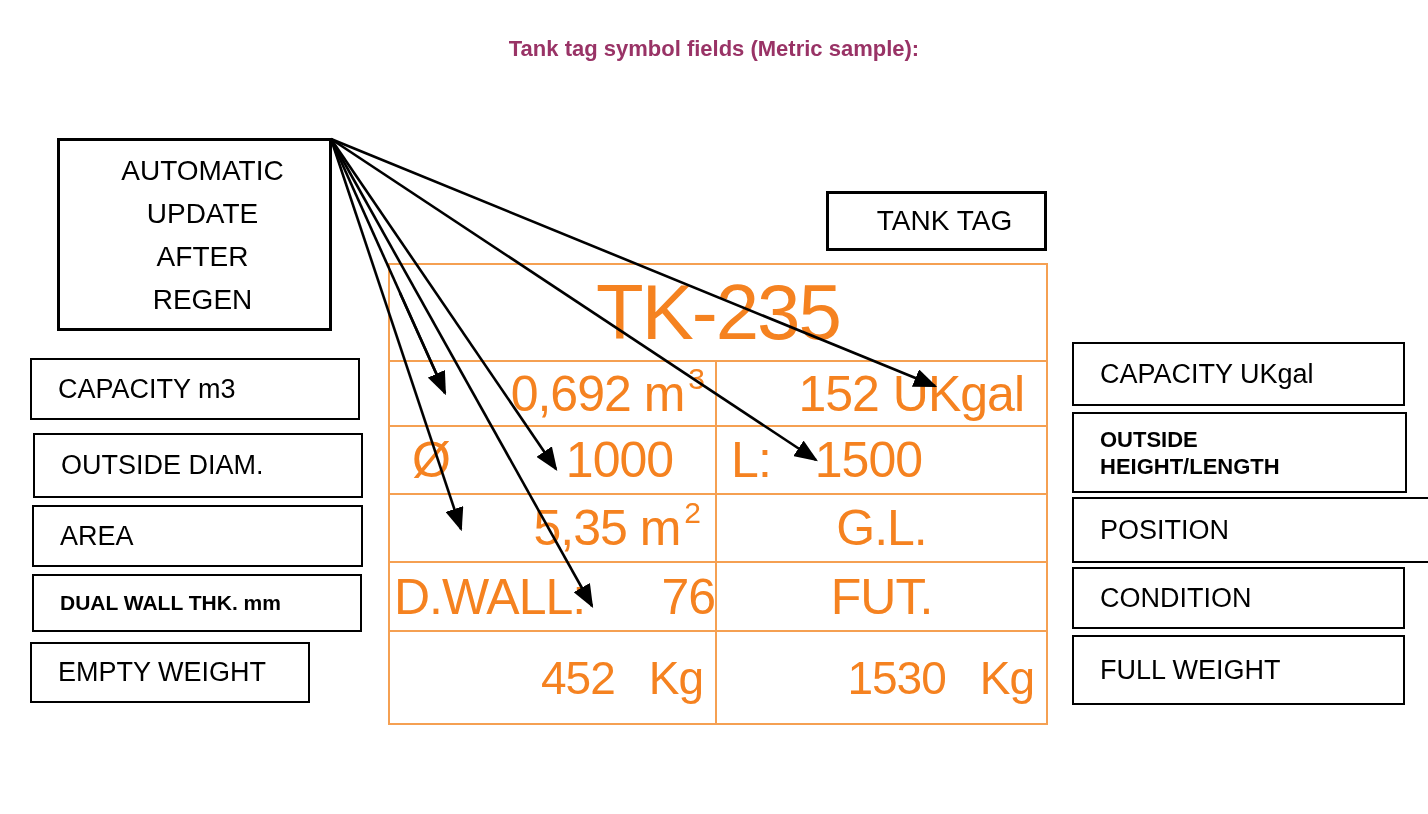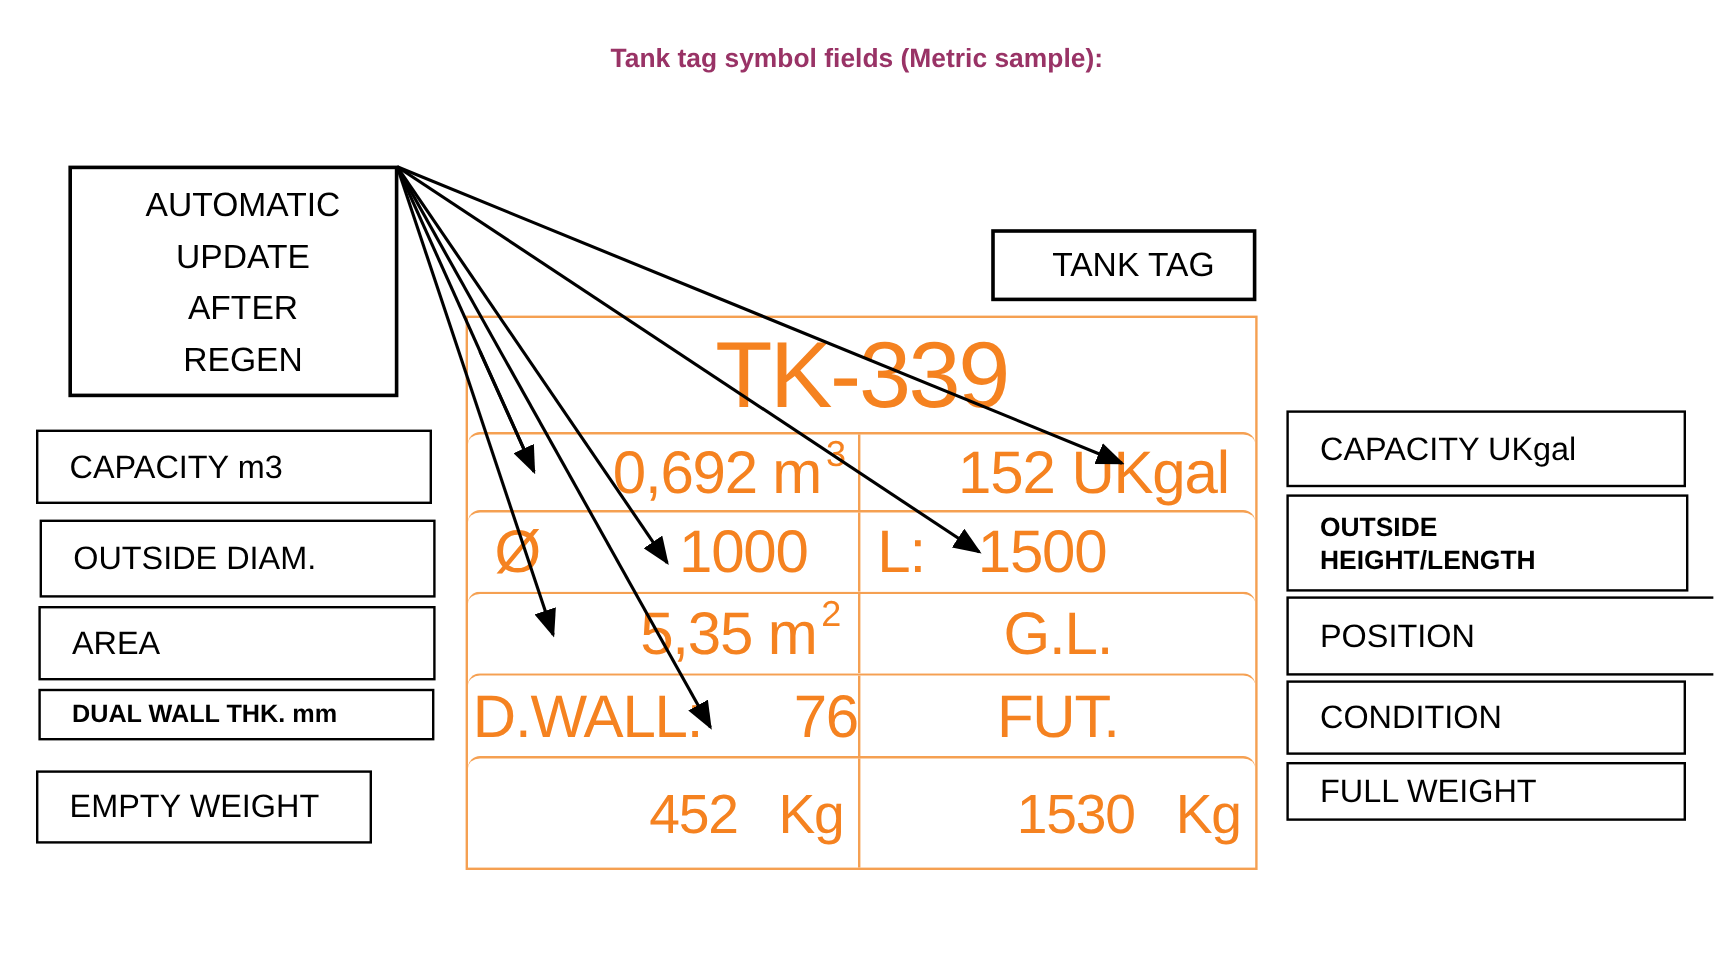--- a/index.html
+++ b/index.html
@@ -27,39 +27,39 @@
     font-size:28px;line-height:43px;
   }
   .tank-tag-box{
     left:826px;top:191px;width:221px;height:60px;border-width:3px;
     justify-content:center;font-size:28px;
   }
   .side-box{font-size:27px;padding-left:26px;}
   .lb1{left:30px;top:358px;width:330px;height:62px;}
   .lb2{left:33px;top:433px;width:330px;height:65px;}
   .lb3{left:32px;top:505px;width:331px;height:62px;}
-  .lb4{left:32px;top:574px;width:330px;height:43px;font-size:21px;font-weight:bold;}
+  .lb4{left:32px;top:574px;width:330px;height:58px;font-size:21px;font-weight:bold;}
   .lb5{left:30px;top:642px;width:280px;height:61px;}
   .rb1{left:1072px;top:342px;width:333px;height:64px;}
   .rb2{left:1072px;top:412px;width:335px;height:81px;font-size:22px;font-weight:bold;line-height:27px;}
   .rb2 span{display:inline-block;width:210px;}
   .rb3{left:1072px;top:497px;width:393px;height:66px;}
   .rb4{left:1072px;top:567px;width:333px;height:62px;}
-  .rb5{left:1072px;top:635px;width:333px;height:49px;}
+  .rb5{left:1072px;top:635px;width:333px;height:70px;}
   
   .tag-table{
     position:absolute;left:388px;top:263px;width:660px;height:462px;
     border:2px solid var(--grid);color:var(--orange);
     display:flex;flex-direction:column;
   }
   .tt-header{
     height:95px;display:flex;align-items:center;justify-content:center;
     font-size:78px;letter-spacing:-2px;
   }
-  .tt-row{display:flex;border-top:2px solid var(--grid);border-radius:10px;}
+  .tt-row{display:flex;border-top:2px solid var(--grid);}
   .tt-row.r1{height:65px;}
   .tt-row.r2{height:68px;}
   .tt-row.r3{height:68px;}
   .tt-row.r4{height:69px;}
   .tt-row.r5{flex:1;}
   .tt-cell{
     width:330px;display:flex;align-items:center;font-size:50px;letter-spacing:-1px;
     white-space:nowrap;
   }
   .tt-cell.left-col{border-right:2px solid var(--grid);width:328px;}
@@ -126,21 +126,21 @@
   </div>
   <div class="box side-box rb4">
     <span>CONDITION</span>
   </div>
   <div class="box side-box rb5">
     <span>FULL WEIGHT</span>
   </div>
 
   <div class="tag-table">
     <div class="tt-header">
-      <span>TK-339</span>
+      <span>TK-235</span>
     </div>
     <div class="tt-row r1">
       <div class="tt-cell left-col c-r1l">
         <span class="val">0,692 m</span>
           <span class="sup">3</span>
       </div>
       <div class="tt-cell c-r1r">
         <span class="val">152</span>
           <span class="unit">UKgal</span>
       </div>

